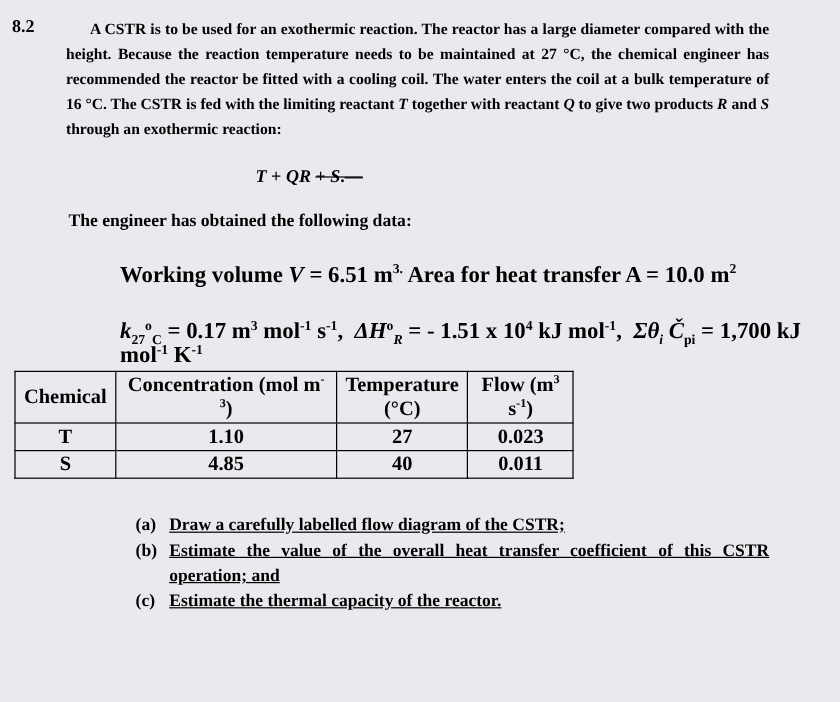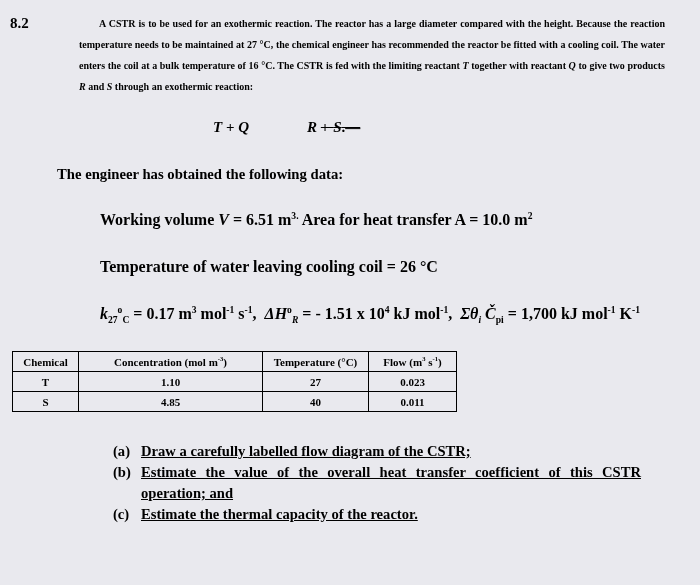--- a/index.html
+++ b/index.html
@@ -10,49 +10,47 @@
     font-family: "Liberation Serif", serif;
     font-weight: bold;
     overflow: hidden;
   }
   .page { position: relative; width: 700px; height: 585px; padding-top: 13px; }
 
   .prob-row { display: flex; padding-left: 10px; }
   .prob-num { width: 45px; font-size: 15px; line-height: 21px; flex: none; }
   .intro {
     width: 586px;
-    font-size: 10px;
+    font-size: 13px;
     line-height: 21px;
     text-align: justify;
     text-indent: 20px;
-    margin-left: 24px;
   }
 
   .equation {
     margin-top: 22px;
     margin-left: 213px;
     display: flex;
-    gap: 58px;
     font-size: 15px;
   }
   .strike { text-decoration: line-through; }
 
-  .data-intro { margin-top: 30px; margin-left: 57px; font-size: 14.7px; }
+  .data-intro { margin-top: 19px; margin-left: 57px; font-size: 14.7px; }
 
   .data-lines { margin-left: 100px; margin-top: 6px; }
-  .data-lines p { margin-top: 27px; font-size: 16px; line-height: 20px; }
+  .data-lines p { margin-top: 27px; font-size: 19px; line-height: 20px; }
 
   sup { font-size: 0.6em; vertical-align: super; line-height: 0; }
   sub { font-size: 0.6em; vertical-align: sub; line-height: 0; }
 
   table {
-    margin-top: 27px;
+    margin-top: 2px;
     margin-left: 12px;
     border-collapse: collapse;
-    font-size: 11px;
+    font-size: 17px;
   }
   th, td {
     border: 1.4px solid #000;
     text-align: center;
     padding: 1px 7px;
     font-weight: bold;
     height: 20px;
   }
   .col-chem { width: 66px; }
   .col-conc { width: 184px; }
@@ -76,21 +74,20 @@
 
   <div class="equation">
     <span><i>T</i> + <i>Q</i></span>
     <span><i>R</i> <span class="strike">+ <i>S</i>.—</span></span>
   </div>
 
   <p class="data-intro">The engineer has obtained the following data:</p>
 
   <div class="data-lines">
     <p>Working volume <i>V</i> = 6.51 m<sup>3.</sup> Area for heat transfer A = 10.0 m<sup>2</sup></p>
-    <p>Temperature of water leaving cooling coil = 26 °C</p>
     <p><i>k</i><sub>27</sub><sup>o</sup><sub>C</sub> = 0.17 m<sup>3</sup> mol<sup>-1</sup> s<sup>-1</sup>,&nbsp; <i>ΔH</i><sup>o</sup><sub><i>R</i></sub> = - 1.51 x 10<sup>4</sup> kJ mol<sup>-1</sup>,&nbsp; <i>Σθ<sub>i</sub></i> <i>Č</i><sub>pi</sub> = 1,700 kJ mol<sup>-1</sup> K<sup>-1</sup></p>
   </div>
 
   <table>
     <thead>
       <tr>
         <th class="col-chem">Chemical</th>
         <th class="col-conc">Concentration (mol m<sup>-3</sup>)</th>
         <th class="col-temp">Temperature (°C)</th>
         <th class="col-flow">Flow (m<sup>3</sup> s<sup>-1</sup>)</th>

